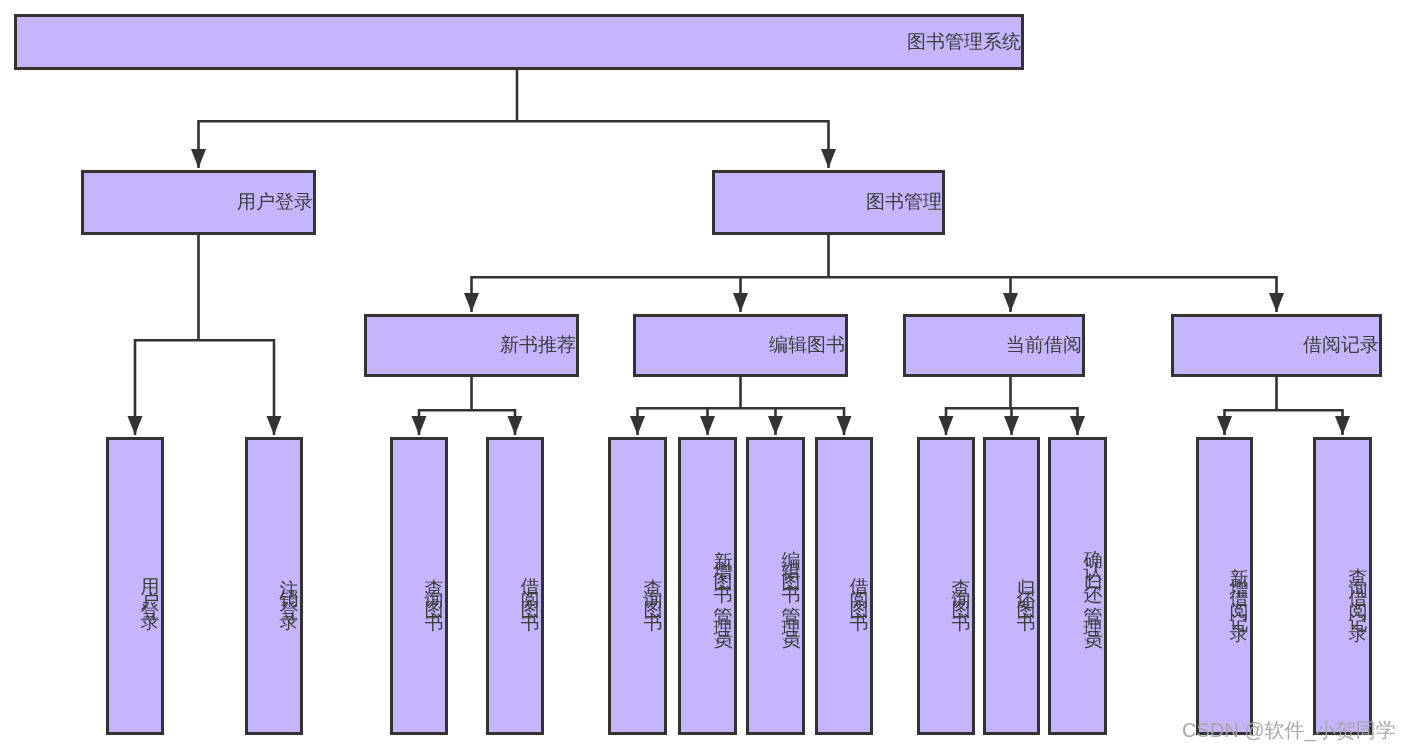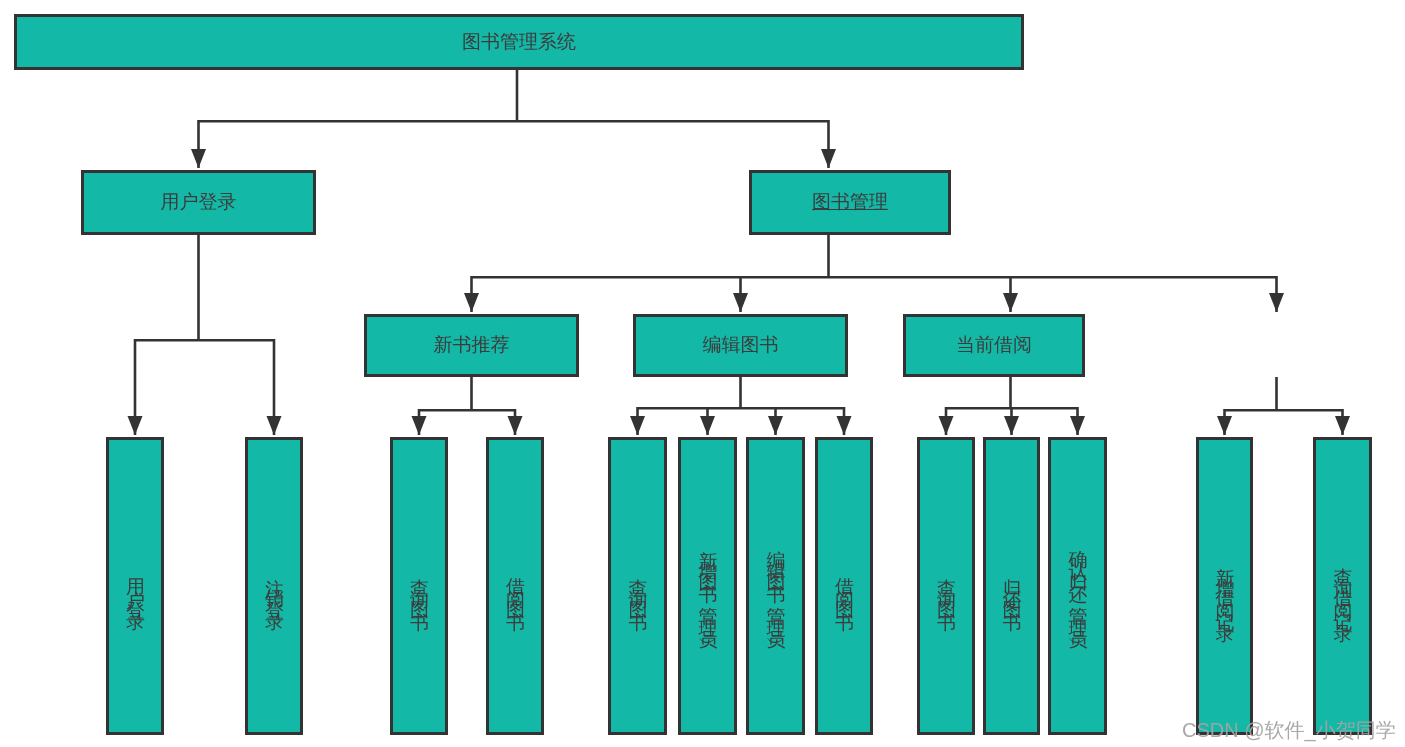--- a/index.html
+++ b/index.html
@@ -18,25 +18,25 @@
   svg.wires {
     position: absolute;
     left: 0; top: 0;
     width: 1405px;
     height: 747px;
   }
   .box {
     position: absolute;
     box-sizing: border-box;
     border: 3px solid #333333;
-    background: #14b8a6;
+    background: #c4b5fd;
     color: #3c3c3c;
     display: flex;
     align-items: center;
-    justify-content: center;
+    justify-content: flex-end;
     text-align: center;
     font-size: 19px;
     line-height: 1.2;
   }
   .box.leaf span {
     writing-mode: vertical-rl;
     text-orientation: mixed;
     letter-spacing: 0.6em;
     white-space: nowrap;
   }
@@ -98,32 +98,35 @@
     </g>
   </svg>
 
   <div class="box" style="left:14px; top:14px; width:1010px; height:56px;">
     <span>图书管理系统</span>
   </div>
 
   <div class="box" style="left:81px; top:170px; width:235px; height:65px;">
     <span>用户登录</span>
   </div>
-  <div class="box" style="left:749px; top:170px; width:202px; height:65px;text-decoration:underline;">
+  <div class="box" style="left:712px; top:170px; width:233px; height:65px;">
     <span>图书管理</span>
   </div>
 
   <div class="box" style="left:364px; top:314px; width:215px; height:63px;">
     <span>新书推荐</span>
   </div>
   <div class="box" style="left:633px; top:314px; width:215px; height:63px;">
     <span>编辑图书</span>
   </div>
   <div class="box" style="left:903px; top:314px; width:182px; height:63px;">
     <span>当前借阅</span>
+  </div>
+  <div class="box" style="left:1171px; top:314px; width:211px; height:63px;">
+    <span>借阅记录</span>
   </div>
 
   <div class="box leaf" style="left:106px; top:437px; width:58px; height:298px;">
     <span>用户登录</span>
   </div>
   <div class="box leaf" style="left:245px; top:437px; width:58px; height:298px;">
     <span>注销登录</span>
   </div>
 
   <div class="box leaf" style="left:390px; top:437px; width:58px; height:298px;">

